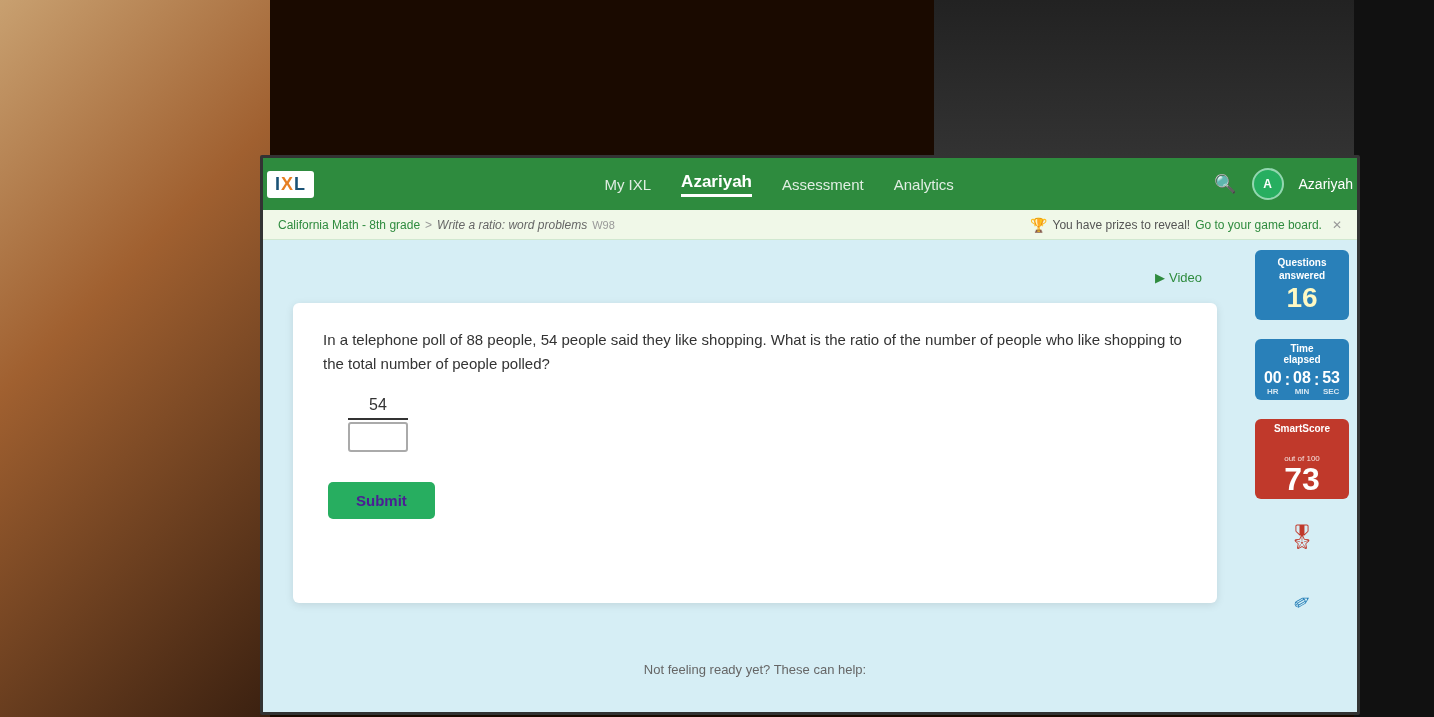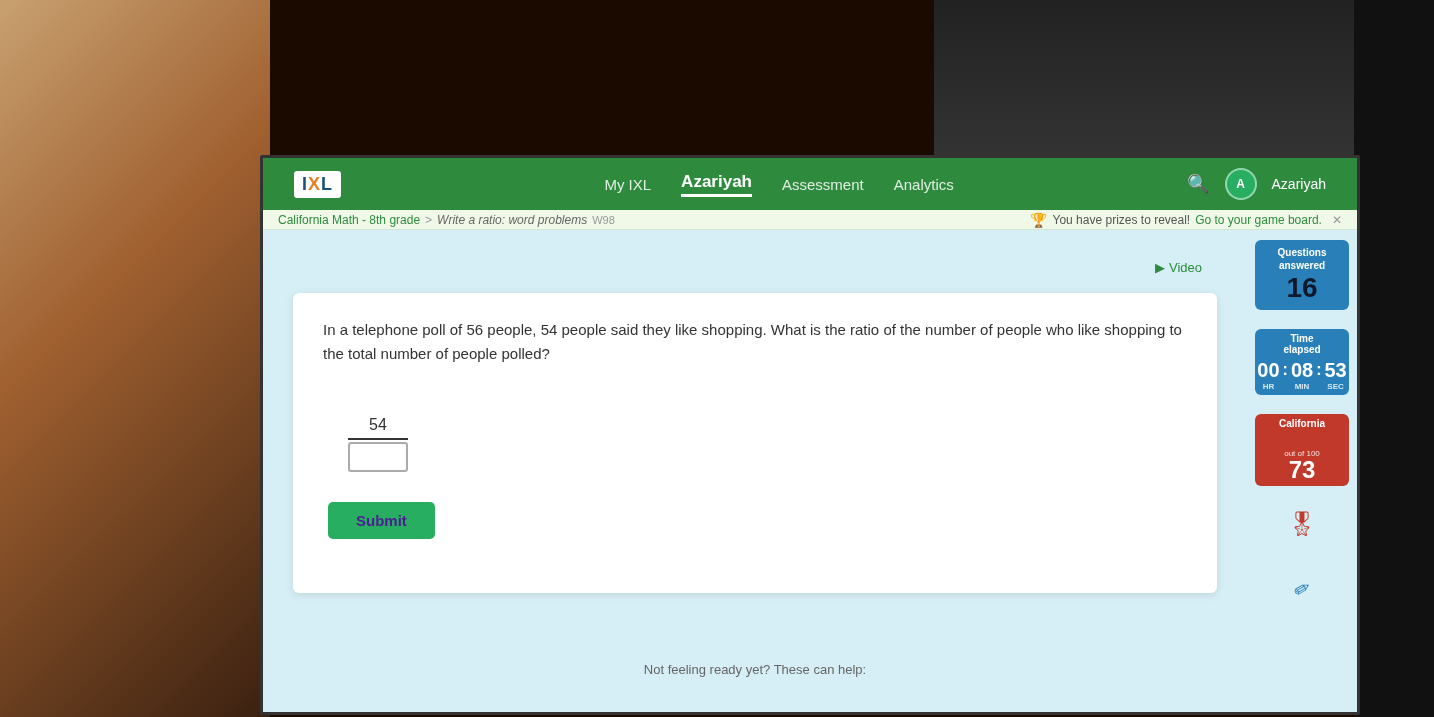--- a/index.html
+++ b/index.html
@@ -47,21 +47,21 @@
       border: 3px solid #333;
       border-radius: 2px;
     }
 
     
     .navbar {
       background: #2e8b3e;
       height: 52px;
       display: flex;
       align-items: center;
-      padding: 0 31px;
+      padding: 0 4px;
       flex-shrink: 0;
     }
     .logo {
       background: white;
       padding: 3px 8px;
       border-radius: 3px;
       margin-right: 30px;
     }
     .logo-text {
       font-weight: 900;
@@ -115,21 +115,21 @@
     .username {
       color: white;
       font-size: 14px;
       font-weight: 500;
     }
 
     
     .breadcrumb-bar {
       background: #f0f8e8;
       border-bottom: 1px solid #d0e8d0;
-      height: 20px;
+      height: 30px;
       display: flex;
       align-items: center;
       padding: 0 15px;
       font-size: 12px;
       color: #555;
       flex-shrink: 0;
       justify-content: space-between;
     }
     .breadcrumb-left {
       display: flex;
@@ -200,21 +200,20 @@
       width: 80px;
       margin-left: 15px;
       margin-bottom: 20px;
     }
     .fraction-numerator {
       font-size: 16px;
       color: #333;
       font-weight: 500;
       text-align: center;
       margin-bottom: 2px;
-      margin-top: 30px;
     }
     .fraction-line-input {
       border: 2px solid #aaa;
       width: 60px;
       height: 30px;
       border-radius: 3px;
       text-align: center;
       font-size: 14px;
     }
     .fraction-divider {
@@ -271,42 +270,42 @@
       color: white;
     }
     .qa-label {
       font-size: 10px;
       font-weight: 600;
       line-height: 1.3;
     }
     .qa-number {
       font-size: 28px;
       font-weight: 700;
-      color: #0f172a;
+      color: #fef9c3;
     }
     .time-elapsed-card {
       background: #2980b9;
       border-radius: 6px;
       padding: 4px 8px;
       text-align: center;
       color: white;
       font-size: 10px;
       font-weight: 600;
     }
     .time-display {
       display: flex;
       justify-content: center;
       gap: 3px;
       margin-top: 4px;
     }
     .time-block {
       text-align: center;
     }
     .time-num {
-      font-size: 20px;
+      font-size: 16px;
       font-weight: 700;
       color: white;
     }
     .time-label {
       font-size: 8px;
       color: rgba(255,255,255,0.8);
     }
     .time-colon {
       font-size: 16px;
       font-weight: 700;
@@ -324,21 +323,21 @@
     .ss-label {
       font-size: 10px;
       font-weight: 600;
     }
     .ss-sub {
       font-size: 8px;
       color: rgba(255,255,255,0.85);
       margin-top: 20px;
     }
     .ss-number {
-      font-size: 24px;
+      font-size: 32px;
       font-weight: 700;
       color: white;
       line-height: 1;
     }
     .ribbon-icon {
       font-size: 24px;
       text-align: center;
       color: #c0392b;
       margin: 5px 0;
     }
@@ -398,21 +397,21 @@
 
     <div class="question-area">
       <div style="display:flex; justify-content:flex-end; margin-bottom:8px; margin-right:5px;">
         <span class="video-link">
           <span>▶</span>
           <span>Video</span>
         </span>
       </div>
 
       <div class="question-box">
-        <p class="question-text">In a telephone poll of 56 people, 54 people said they like shopping. What is the ratio of the number of people who like shopping to the total number of people polled?</p>
+        <p class="question-text">In a telephone poll of 88 people, 54 people said they like shopping. What is the ratio of the number of people who like shopping to the total number of people polled?</p>
 
         <div class="fraction-input">
           <div class="fraction-numerator">54</div>
           <div class="fraction-divider"></div>
           <input class="fraction-line-input" type="text" value="" style="">
         </div>
 
         <button class="submit-btn">Submit</button>
       </div>
 
@@ -442,21 +441,21 @@
           </div>
           <div class="time-colon">:</div>
           <div class="time-block">
             <div class="time-num">53</div>
             <div class="time-label">SEC</div>
           </div>
         </div>
       </div>
 
       <div class="smart-score-card">
-        <div class="ss-label">California</div>
+        <div class="ss-label">SmartScore</div>
         <div class="ss-sub">out of 100</div>
         <div class="ss-number">73</div>
       </div>
 
       <div class="ribbon-icon">🎖</div>
 
       <div style="text-align:center; margin-top:5px;">
         <span class="pencil-icon">✏</span>
       </div>
 

